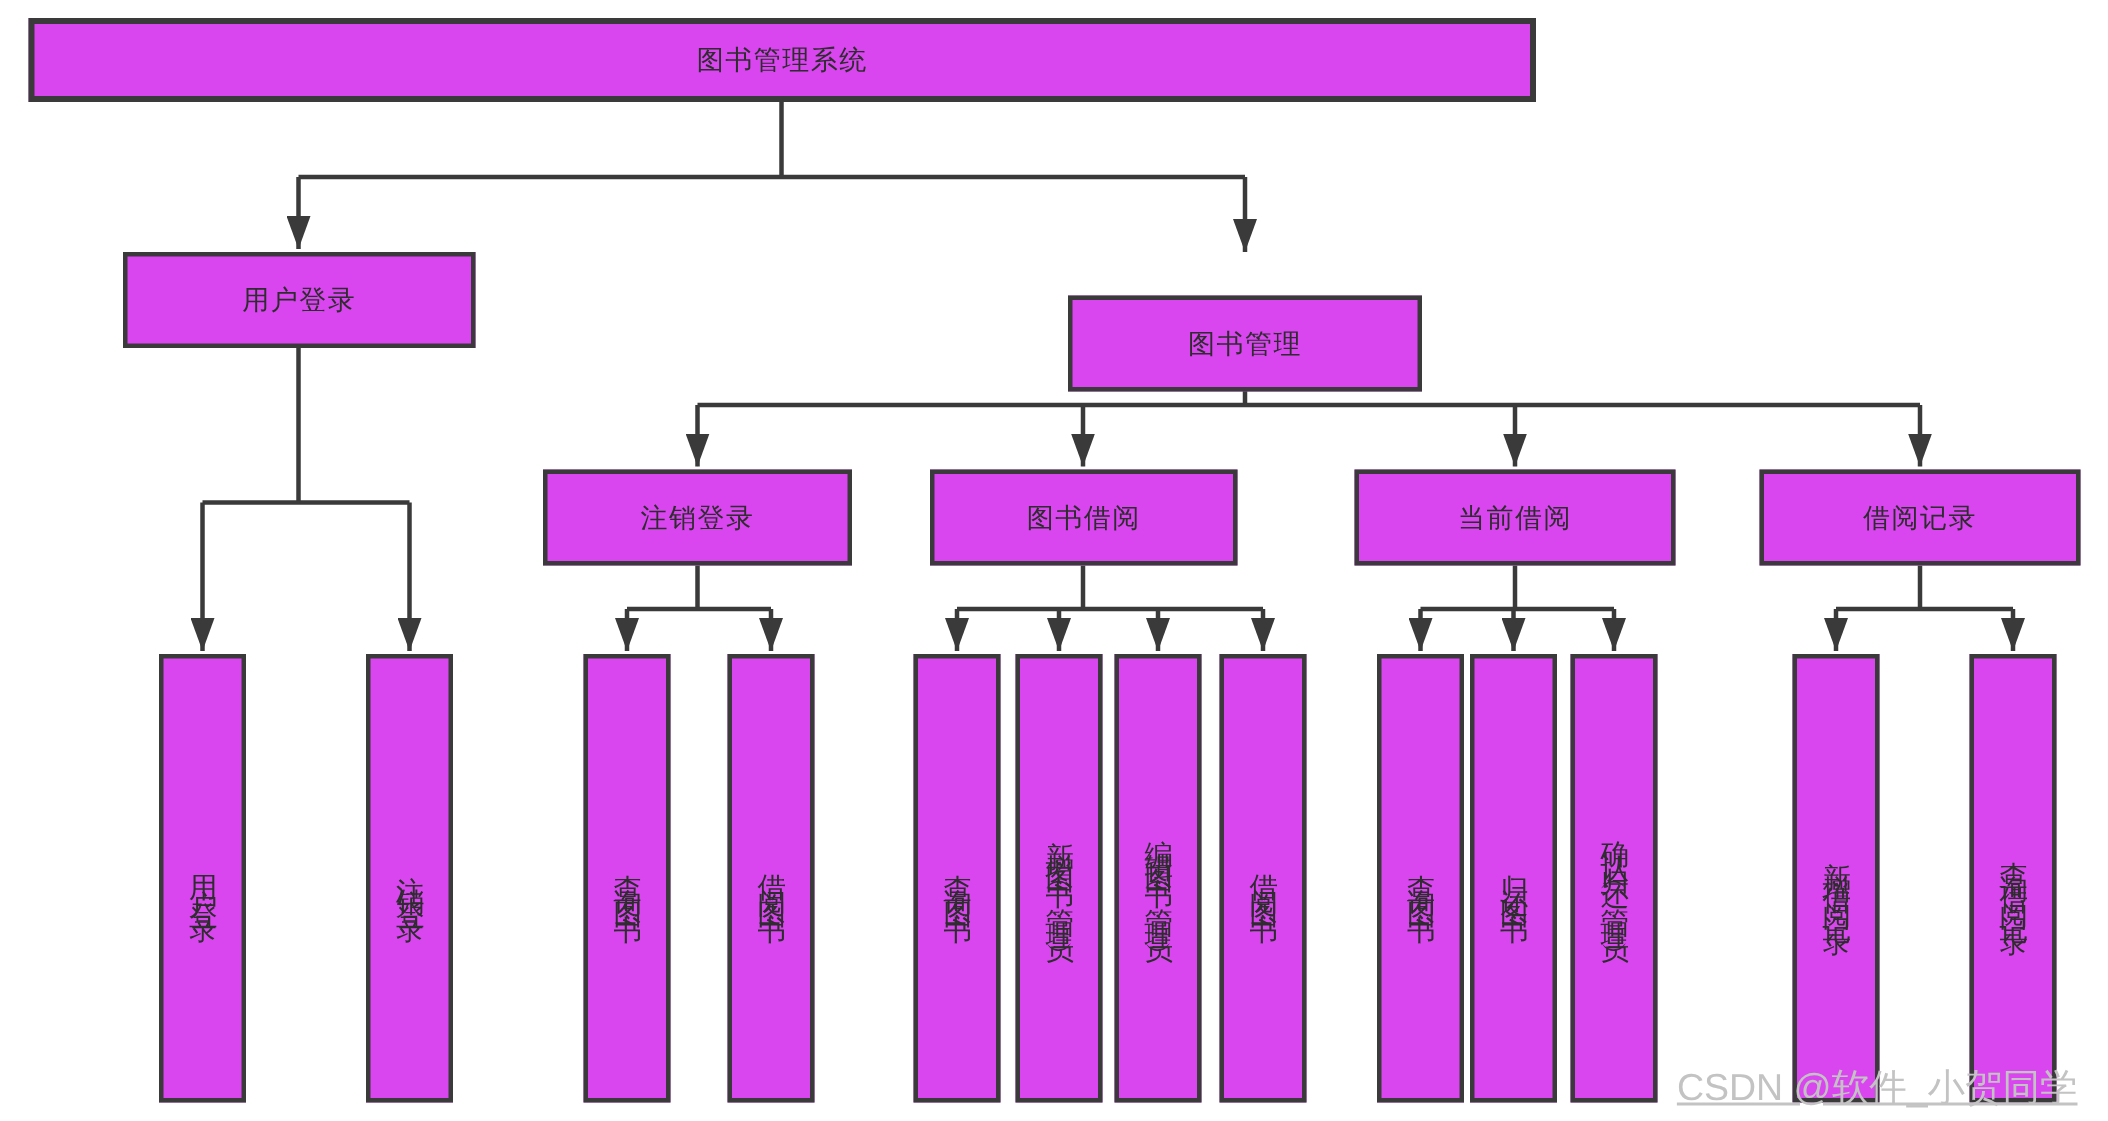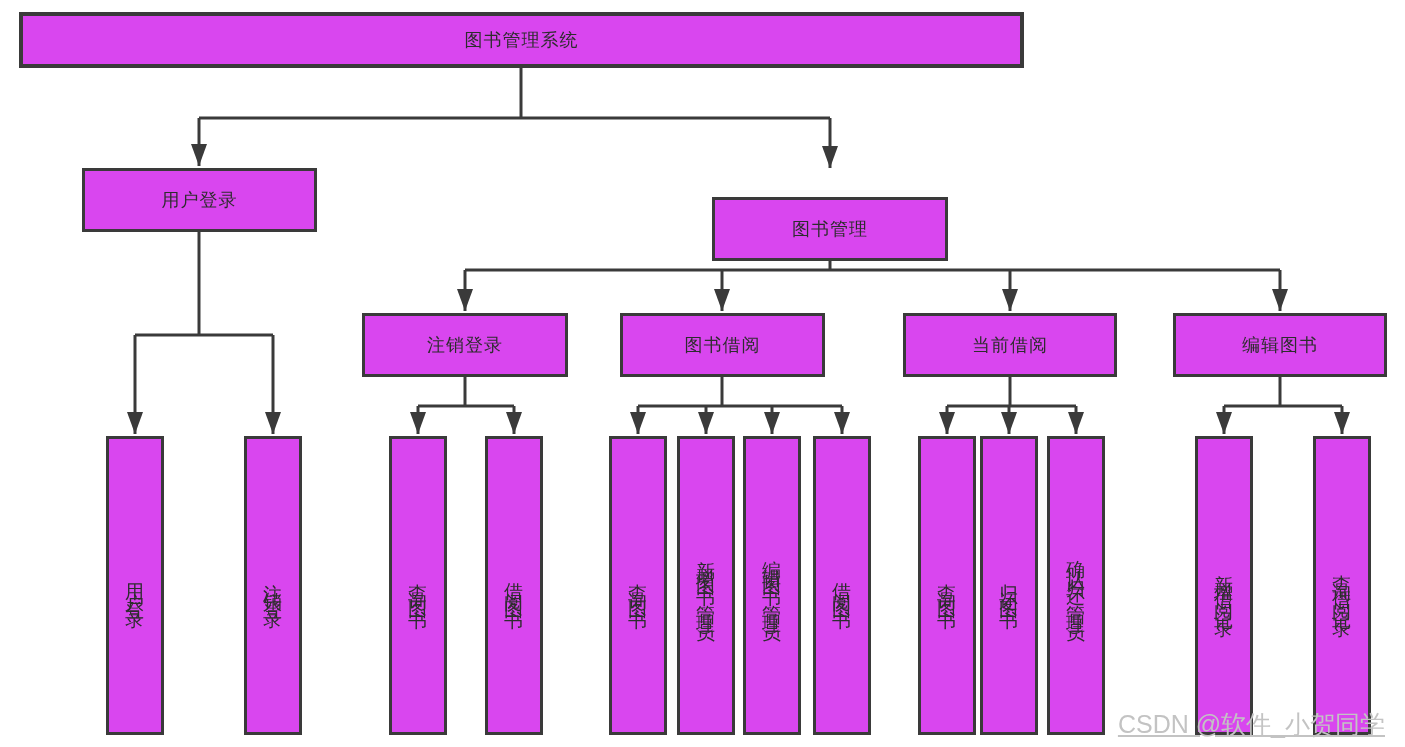--- a/index.html
+++ b/index.html
@@ -126,21 +126,21 @@
   <div class="node hnode" style="left:362px; top:313px; width:206px; height:64px;">
     <span>注销登录</span>
   </div>
   <div class="node hnode" style="left:620px; top:313px; width:205px; height:64px;text-align:right;">
     <span>图书借阅</span>
   </div>
   <div class="node hnode" style="left:903px; top:313px; width:214px; height:64px;">
     <span>当前借阅</span>
   </div>
   <div class="node hnode" style="left:1173px; top:313px; width:214px; height:64px;">
-    <span>编辑图书</span>
+    <span>借阅记录</span>
   </div>
 
   <div class="node vnode" style="left:106px; top:436px; width:58px; height:299px;">
     <span>用户登录</span>
   </div>
   <div class="node vnode" style="left:244px; top:436px; width:58px; height:299px;">
     <span>注销登录</span>
   </div>
 
   <div class="node vnode" style="left:389px; top:436px; width:58px; height:299px;">

